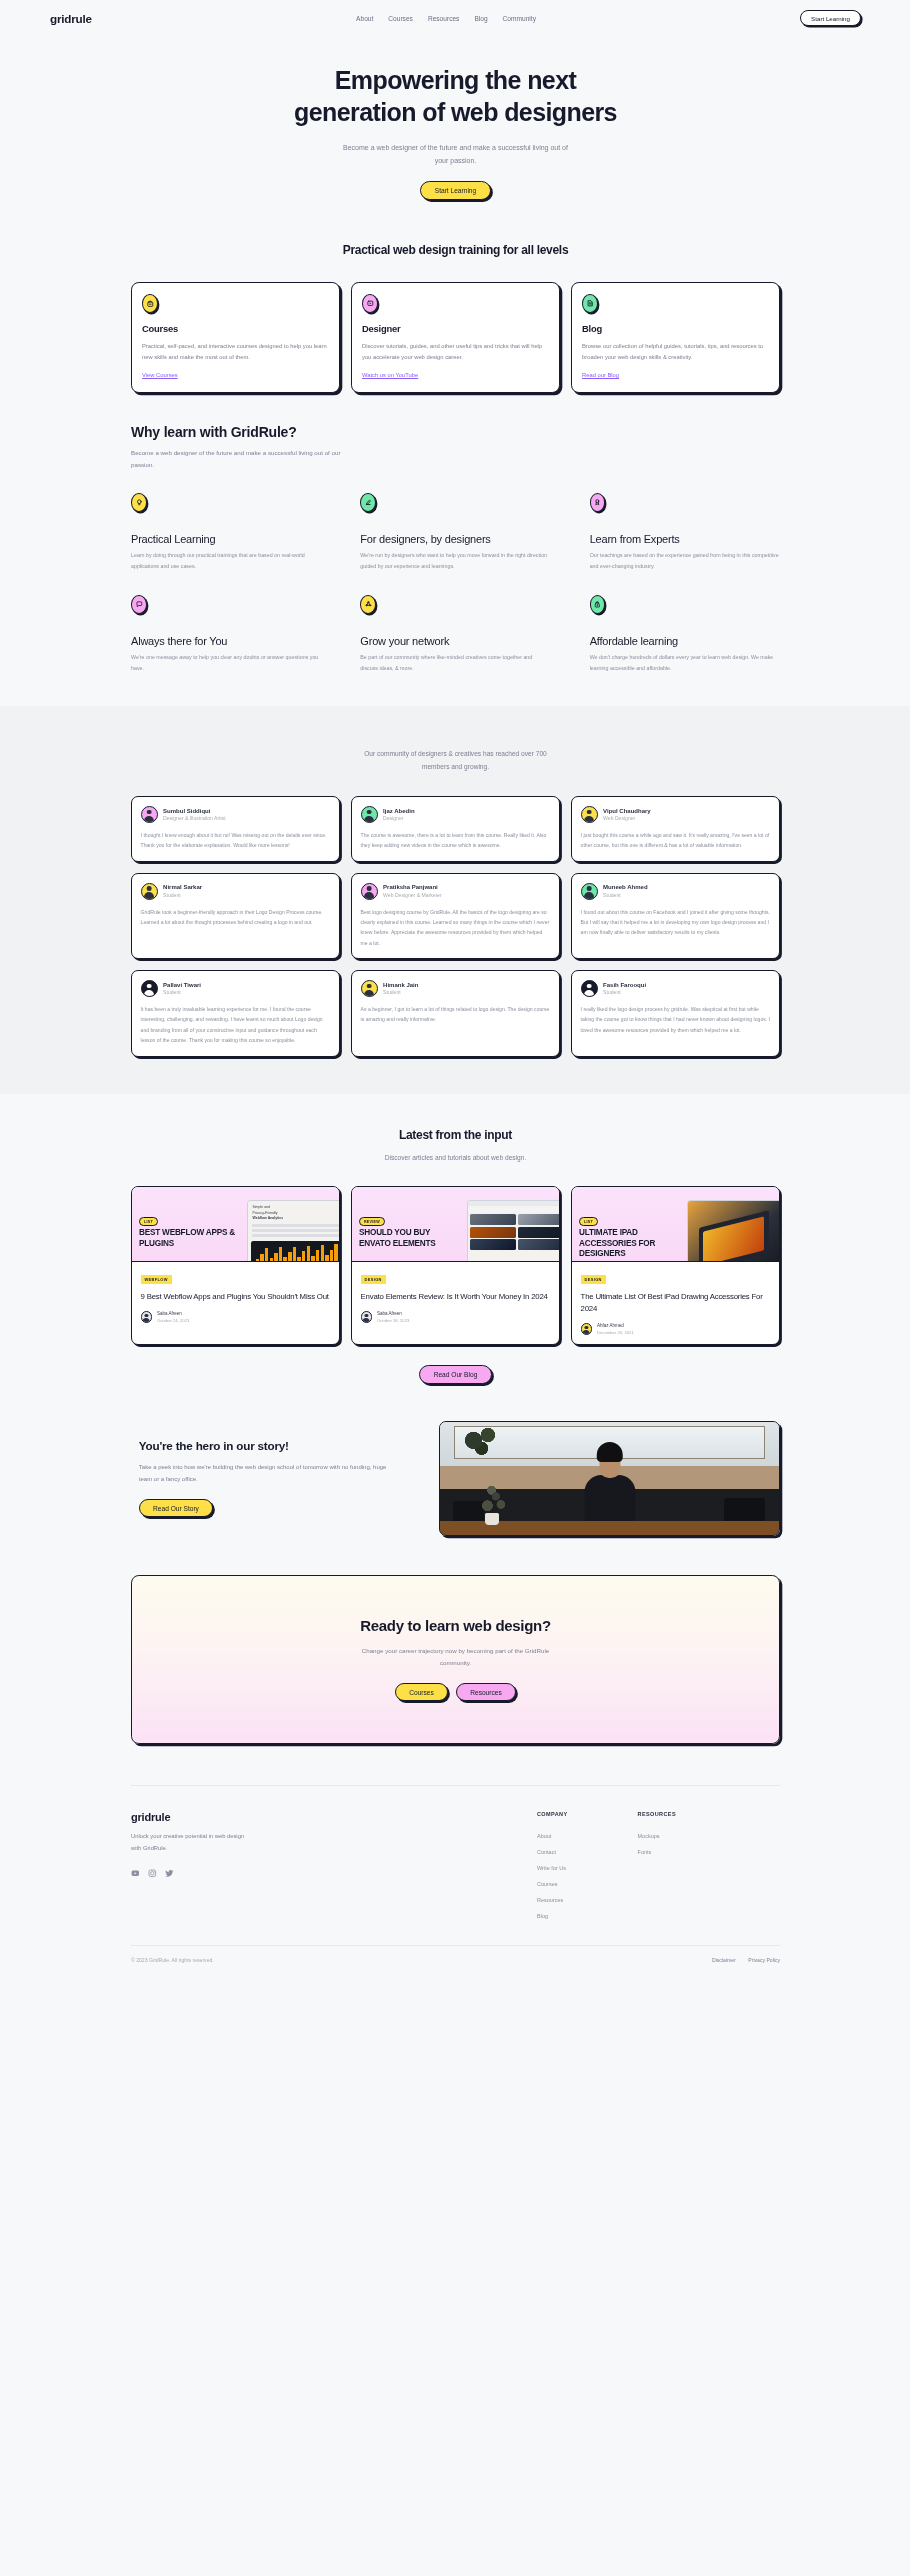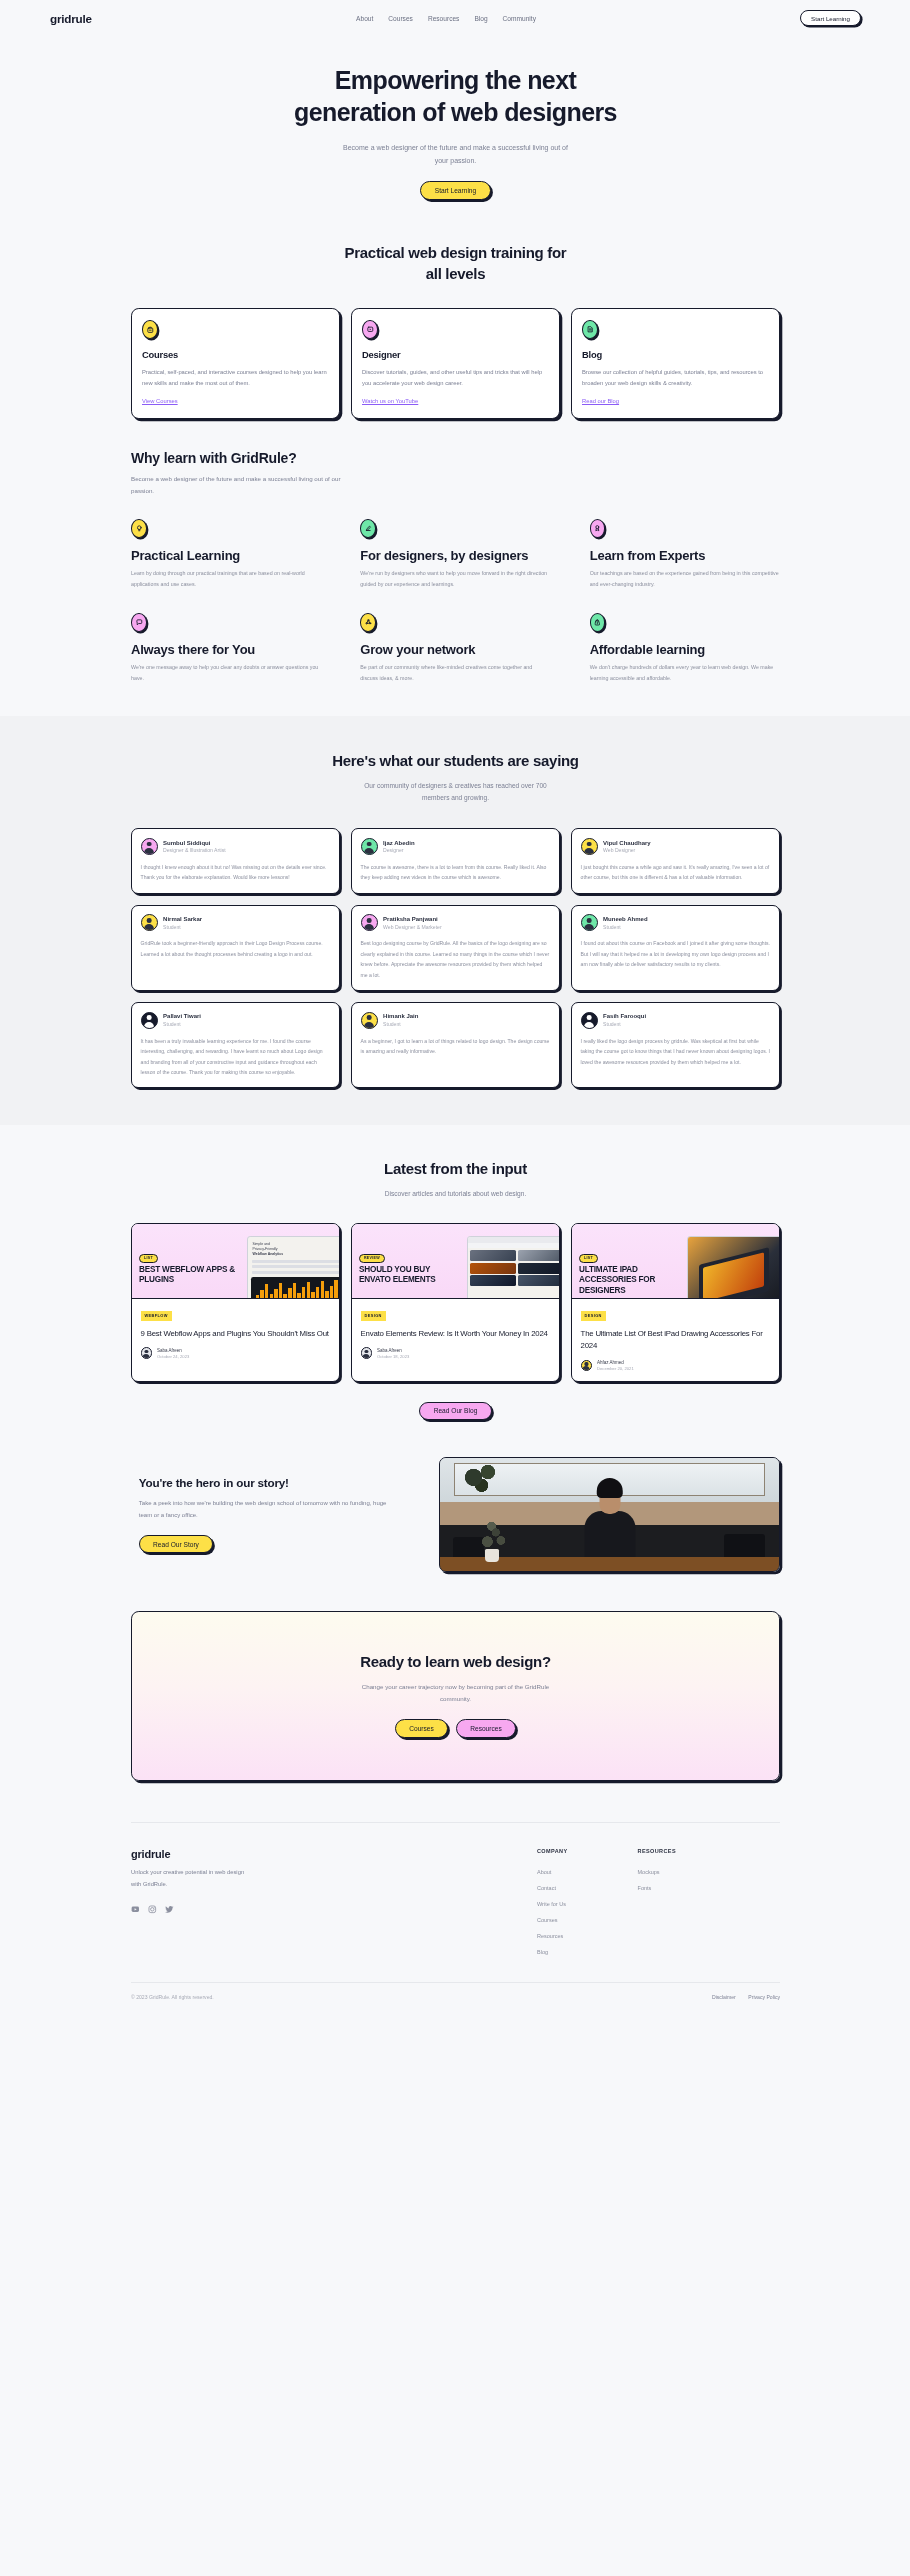--- a/index.html
+++ b/index.html
@@ -99,21 +99,21 @@
     padding: 4.7px 13.3px;
     font-size: 6.6px;
     box-shadow: 1.9px 1.9px 0 #161a2b;
     cursor: pointer;
     font-family: inherit;
     color: #161a2b;
   }
 
   
   .sec-title {
-    font-size: 15px;
+    font-size: 12px;
     line-height: 1.45;
     font-weight: 700;
     letter-spacing: -0.3px;
   }
   .sec-sub {
     font-size: 6.6px;
     line-height: 1.9;
     color: #7c8094;
     margin-top: 7.8px;
   }
@@ -163,21 +163,21 @@
     font-size: 6.2px; line-height: 1.95; color: #7c8094;
     margin-top: 7px; max-width: 211px;
   }
   .why-grid {
     display: grid;
     grid-template-columns: repeat(3, 1fr);
     gap: 23.4px 39px;
     margin-top: 22px;
   }
   .why-item h4 {
-    font-size: 13px; font-weight: 700; margin-top: 10px; letter-spacing: -0.2px;
+    font-size: 11px; font-weight: 400; margin-top: 21px; letter-spacing: -0.2px;
   }
   .why-item p {
     font-size: 5.3px; line-height: 2.0; color: #8b8f9e; margin-top: 5.5px;
   }
 
   
   .testi-sec { background: #f1f2f4; padding: 34px 0 37px; margin-top: 33px; }
   .testi-grid {
     display: grid;
     grid-template-columns: repeat(3, 1fr);
@@ -498,21 +498,20 @@
             </span>
           </div>
           <h4>Affordable learning</h4>
           <p>We don't charge hundreds of dollars every year to learn web design. We make learning accessible and affordable.</p>
         </div>
       </div>
   </section>
 
   <section class="testi-sec">
     <div class="wrap center">
-      <h2 class="sec-title">Here's what our students are saying</h2>
       <p class="sec-sub" style="max-width:203px;margin-left:auto;margin-right:auto;">Our community of designers &amp; creatives has reached over 700 members and growing.</p>
       <div class="testi-grid" style="text-align:left;" id="testi-cards">
           <div class="testi-card">
             <div class="testi-head">
               <div class="avatar" style="background: rgb(247, 168, 240);">
                 <div class="silh-head"></div>
                 <div class="silh-body"></div>
               </div>
               <div>
                 <div class="testi-name">Sumbul Siddiqui</div>

